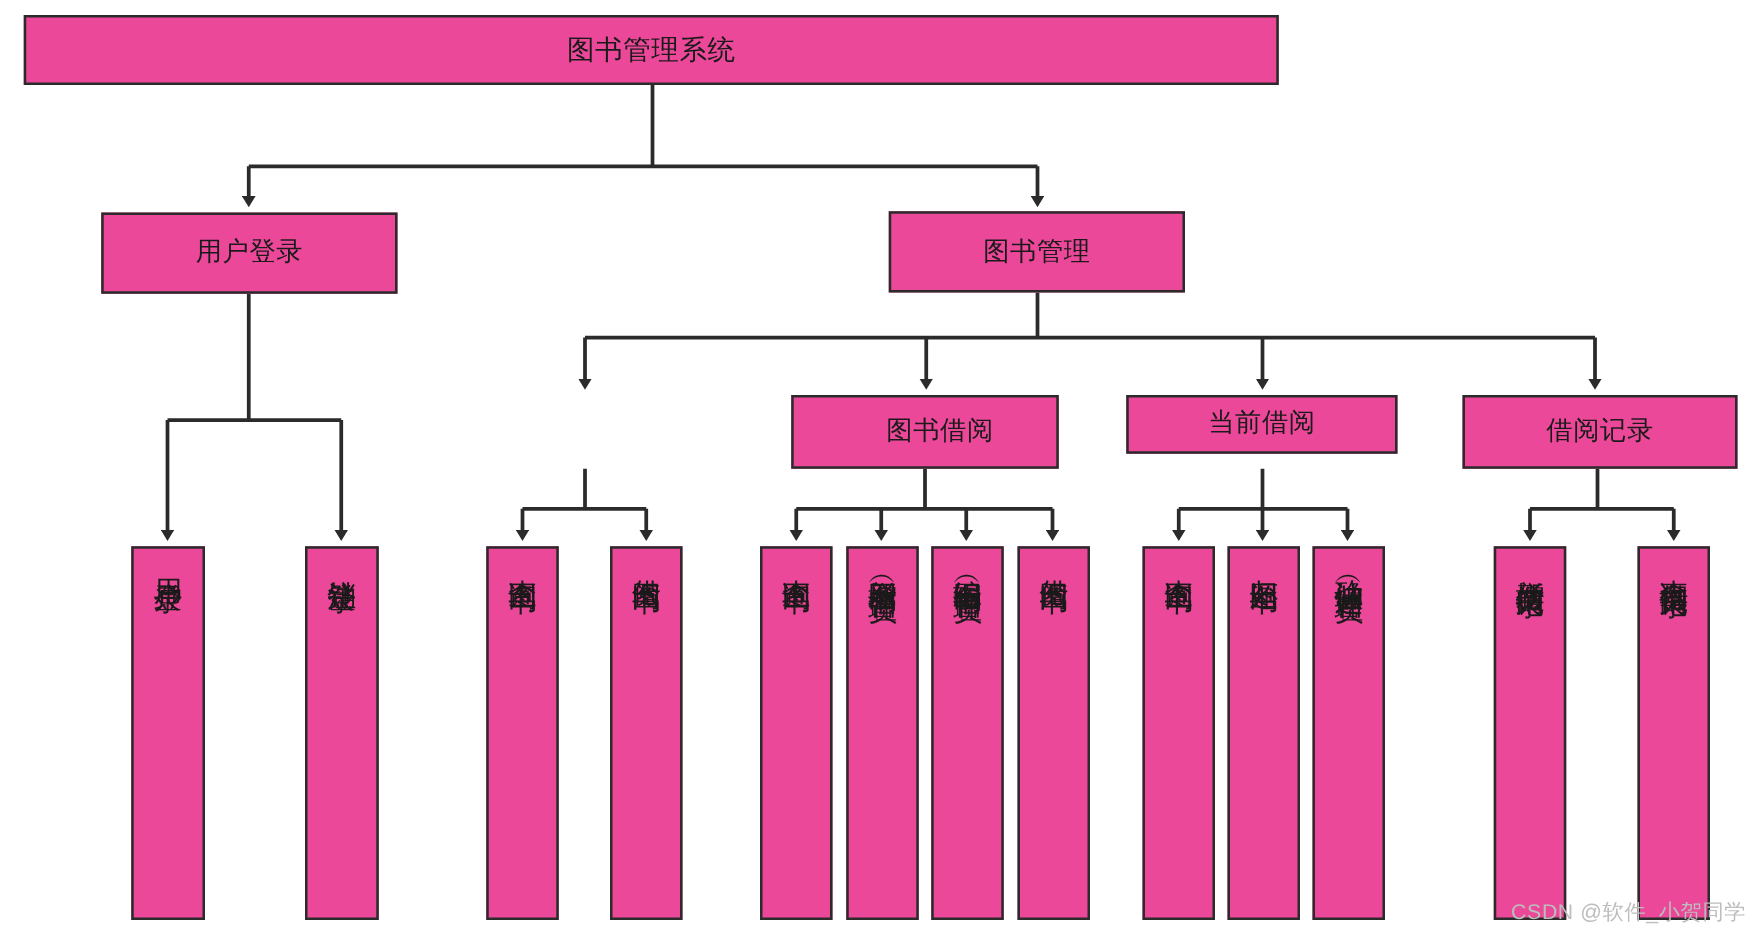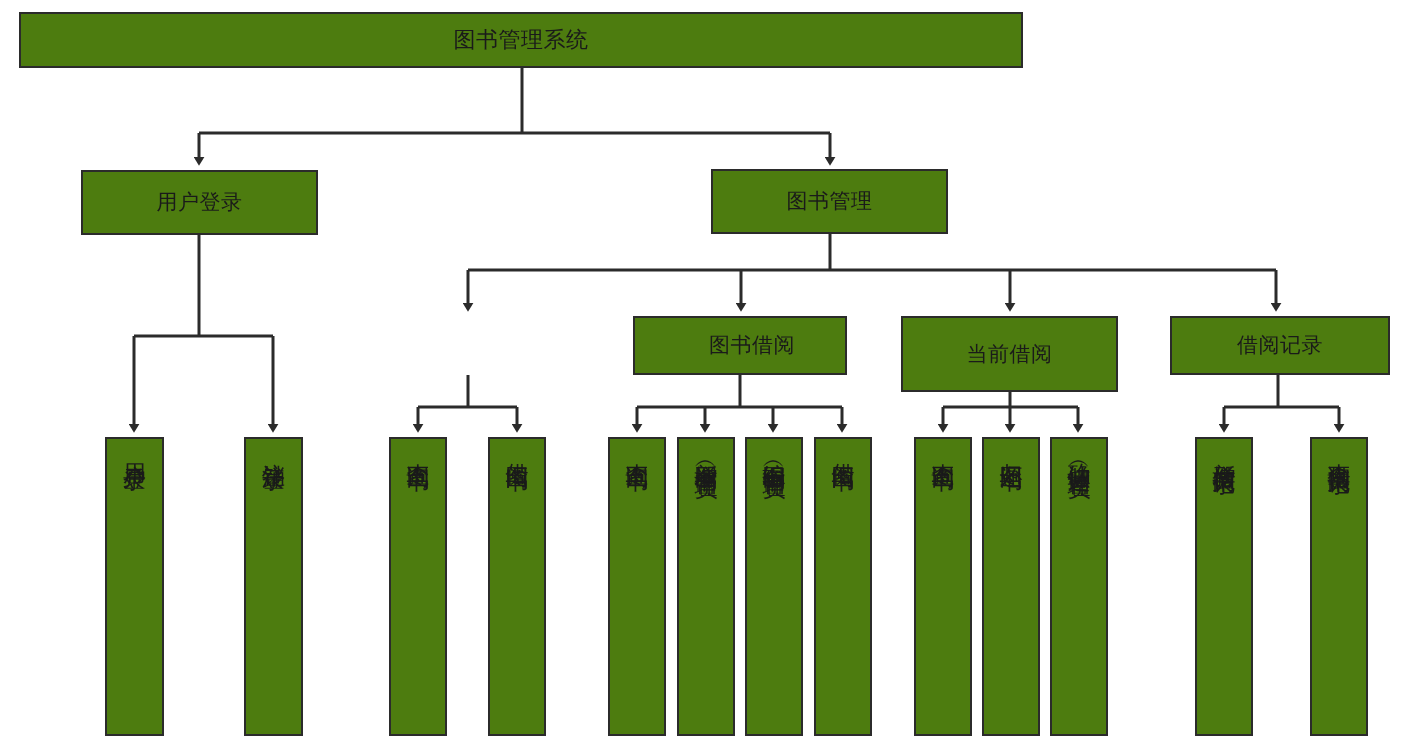--- a/index.html
+++ b/index.html
@@ -23,21 +23,21 @@
     left: 0;
     top: 0;
     width: 1405px;
     height: 747px;
     pointer-events: none;
   }
   .node {
     position: absolute;
     box-sizing: border-box;
     border: 2.5px solid #2b2b2b;
-    background: #4d7c0f;
+    background: #ec4899;
     display: flex;
     align-items: center;
     justify-content: center;
     text-align: right;
     line-height: 1.18;
   }
   .node .label {
     display: block;
     color: #1a1a1a;
   }
@@ -137,21 +137,21 @@
 
   <div class="node horiz" style="left:711px; top:169px; width:237px; height:65px;font-family:Liberation Serif, serif;">
     <span class="label">图书管理</span>
   </div>
 
 
   <div class="node horiz" style="left:633px; top:316px; width:214px; height:59px;padding-left:24px;">
     <span class="label">图书借阅</span>
   </div>
 
-  <div class="node horiz" style="left:901px; top:316px; width:217px; height:76px;">
+  <div class="node horiz" style="left:901px; top:316px; width:217px; height:47px;">
     <span class="label">当前借阅</span>
   </div>
 
   <div class="node horiz" style="left:1170px; top:316px; width:220px; height:59px;">
     <span class="label">借阅记录</span>
   </div>
 
   <div class="node vert" style="left:105px; top:437px; width:59px; height:299px;">
     <span class="label">用户登录</span>
   </div>
@@ -197,14 +197,15 @@
   </div>
 
   <div class="node vert" style="left:1195px; top:437px; width:58px; height:299px;">
     <span class="label">新增借阅记录</span>
   </div>
 
   <div class="node vert" style="left:1310px; top:437px; width:58px; height:299px;">
     <span class="label">查询借阅记录</span>
   </div>
 
+  <div class="watermark">CSDN @软件_小贺同学</div>
 
 </div>
 
 </body></html>

